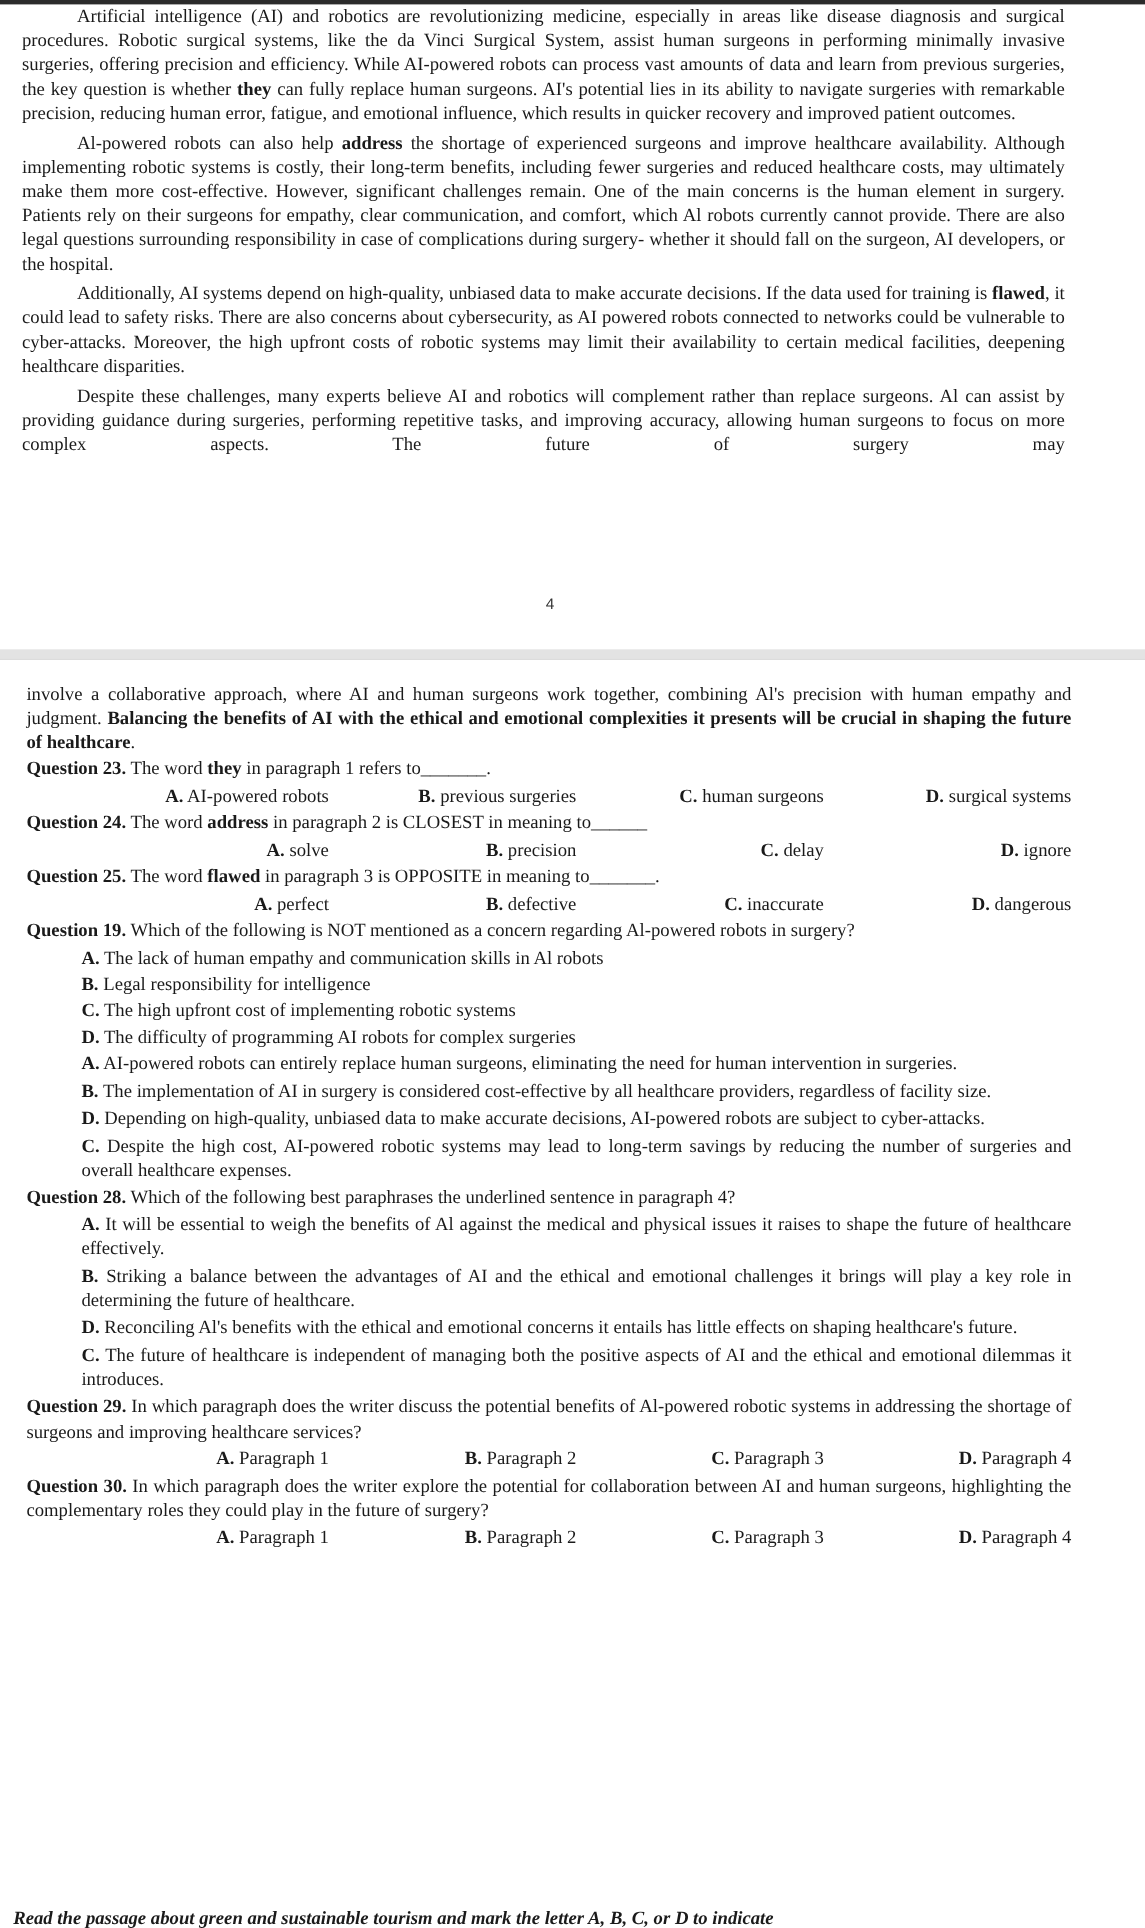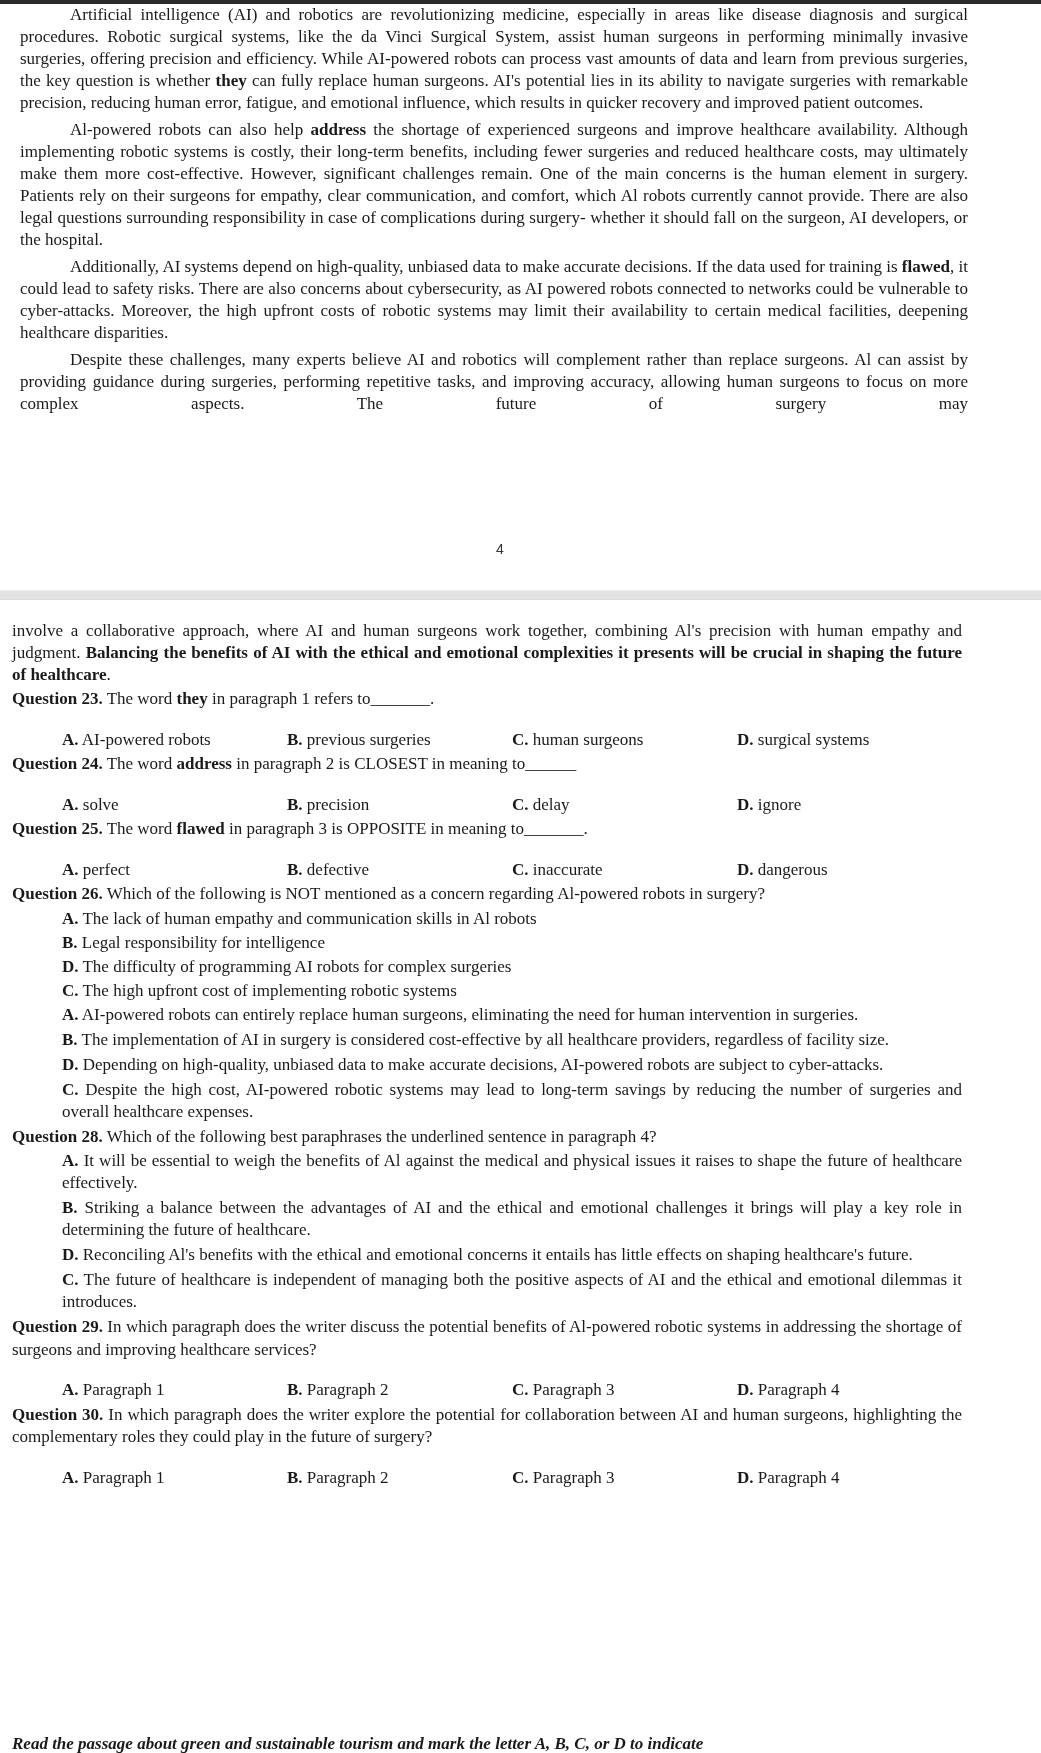--- a/index.html
+++ b/index.html
@@ -1,29 +1,29 @@
 <!DOCTYPE html>
 <html><head>
   <meta charset="utf-8">
   <style>
     html, body { margin: 0; padding: 0; background: #ffffff; }
     body { width: 1041px; height: 1753px; overflow: hidden; position: relative;
            font-family: "Liberation Serif", serif; color: #1a1a1a; font-size: 17px; }
     .topbar { position: absolute; left: 0; top: 0; width: 1041px; height: 4px; background: #2b2b2b; }
     .page1 { position: absolute; left: 20px; top: 4px; width: 948px; }
-    .page2 { position: absolute; left: 12px; top: 690px; width: 950px; }
+    .page2 { position: absolute; left: 24px; top: 690px; width: 950px; }
     p.para { margin: 0 0 5px 0; line-height: 22px; text-align: justify; text-indent: 50px; }
     p.cont { margin: 0 0 0 0; line-height: 22px; text-align: justify; text-indent: 0; }
     .pagenum { position: absolute; left: 0; top: 541px; width: 1000px; text-align: center;
                font-family: "Liberation Sans", sans-serif; font-size: 14px; color: #333; }
     .pagebreak { position: absolute; left: 0; top: 590px; width: 1041px; height: 8px;
                  background: #e3e3e3; border-top: 1px solid #ececec; border-bottom: 1px solid #dcdcdc; }
     .q { margin: 0; line-height: 22.5px; text-align: justify; }
     .q b.qn { font-weight: bold; margin-top: 36px; }
-    .opts4 { display: flex; margin: 18px 0 2px 50px; line-height: 22.5px; }
+    .opts4 { display: flex; margin: 2px 0 2px 50px; line-height: 22.5px; text-align: right; }
     .opts4 .opt { width: 225px; white-space: nowrap; }
     .optline { margin: 2px 0 2px 50px; line-height: 22px; text-align: justify; }
     .optline.tight { margin-bottom: 3px; }
     .lbl { font-weight: bold; }
     .instr { position: absolute; left: 12px; top: 1733px; width: 1000px; font-style: italic; font-weight: bold;
              font-size: 17px; line-height: 22px; white-space: nowrap; }
   </style>
 </head>
 <body>
 
@@ -66,25 +66,25 @@
     <p class="q"><b class="qn">Question 25.</b><span> The word </span><b>flawed</b><span> in paragraph 3 is OPPOSITE in meaning to_______.</span></p>
     <div class="opts4">
       <span class="opt"><b class="lbl">A.</b><span> perfect</span></span>
       <span class="opt"><b class="lbl">B.</b><span> defective</span></span>
       <span class="opt"><b class="lbl">C.</b><span> inaccurate</span></span>
       <span class="opt"><b class="lbl">D.</b><span> dangerous</span></span>
     </div>
   </div>
 
   <div>
-    <p class="q"><b class="qn">Question 26.</b><span> Which of the following is NOT mentioned as a concern regarding Al-powered robots in surgery?</span></p>
+    <p class="q"><b class="qn">Question 19.</b><span> Which of the following is NOT mentioned as a concern regarding Al-powered robots in surgery?</span></p>
     <p class="optline"><b class="lbl">A.</b><span> The lack of human empathy and communication skills in Al robots</span></p>
     <p class="optline"><b class="lbl">B.</b><span> Legal responsibility for intelligence</span></p>
+    <p class="optline"><b class="lbl">C.</b><span> The high upfront cost of implementing robotic systems</span></p>
     <p class="optline"><b class="lbl">D.</b><span> The difficulty of programming AI robots for complex surgeries</span></p>
-    <p class="optline"><b class="lbl">C.</b><span> The high upfront cost of implementing robotic systems</span></p>
   </div>
 
   <div>
     <p class="optline tight"><b class="lbl">A.</b><span> AI-powered robots can entirely replace human surgeons, eliminating the need for human intervention in surgeries.</span></p>
     <p class="optline tight"><b class="lbl">B.</b><span> The implementation of AI in surgery is considered cost-effective by all healthcare providers, regardless of facility size.</span></p>
     <p class="optline tight"><b class="lbl">D.</b><span> Depending on high-quality, unbiased data to make accurate decisions, AI-powered robots are subject to cyber-attacks.</span></p>
     <p class="optline tight"><b class="lbl">C.</b><span> Despite the high cost, AI-powered robotic systems may lead to long-term savings by reducing the number of surgeries and overall healthcare expenses.</span></p>
   </div>
 
   <div>

